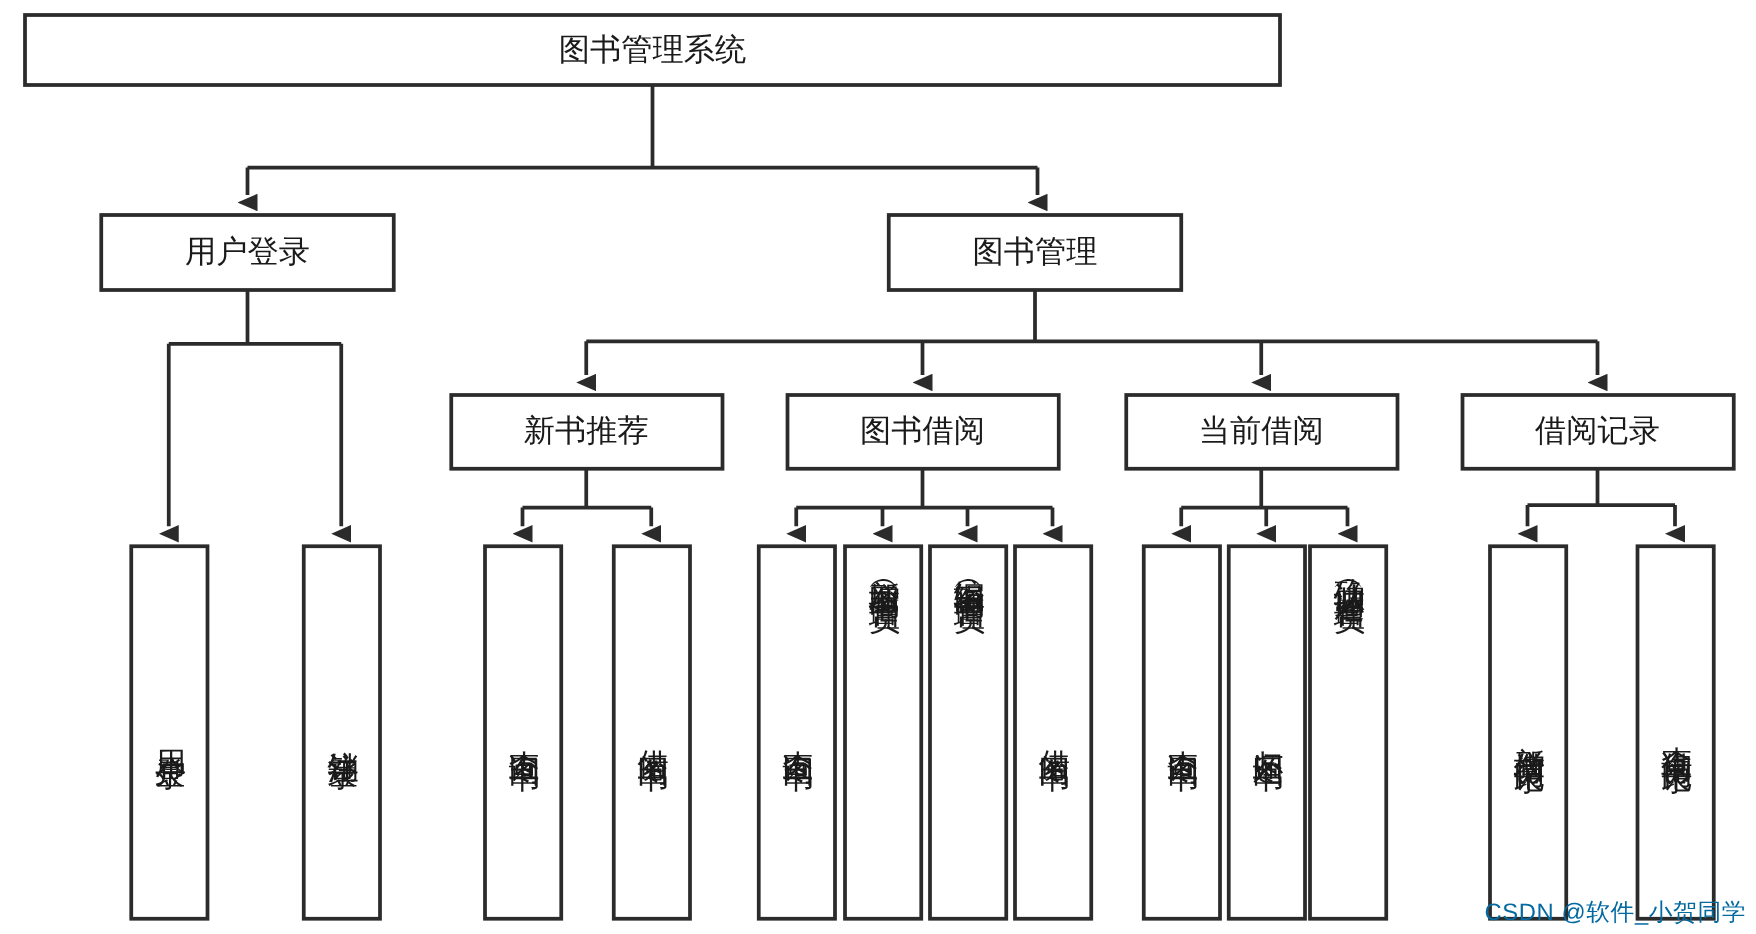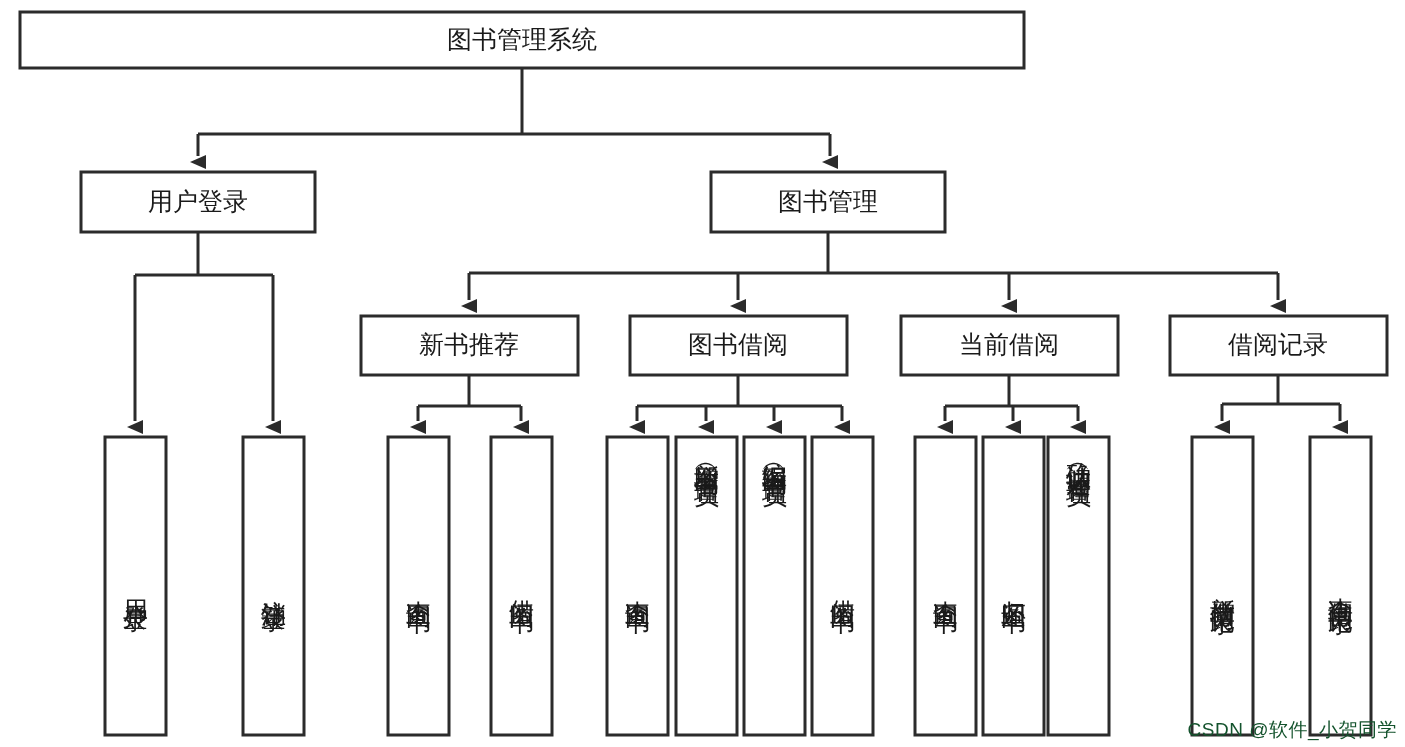--- a/index.html
+++ b/index.html
@@ -48,21 +48,21 @@
     white-space:nowrap;
     pointer-events:none;
     user-select:none;
   }
   .watermark{
     position:absolute;
     right:8px;
     bottom:4px;
     font-family:"Liberation Sans","DejaVu Sans",sans-serif;
     font-size:19px;
-    color:#14532d;
+    color:#0369a1;
     white-space:nowrap;
     letter-spacing:0.5px;
   }
 </style>
 </head>
 <body>
 
 <div id="diagram-root">
 
   <svg id="diagram" viewBox="0 0 1405 747" xmlns="http://www.w3.org/2000/svg">

